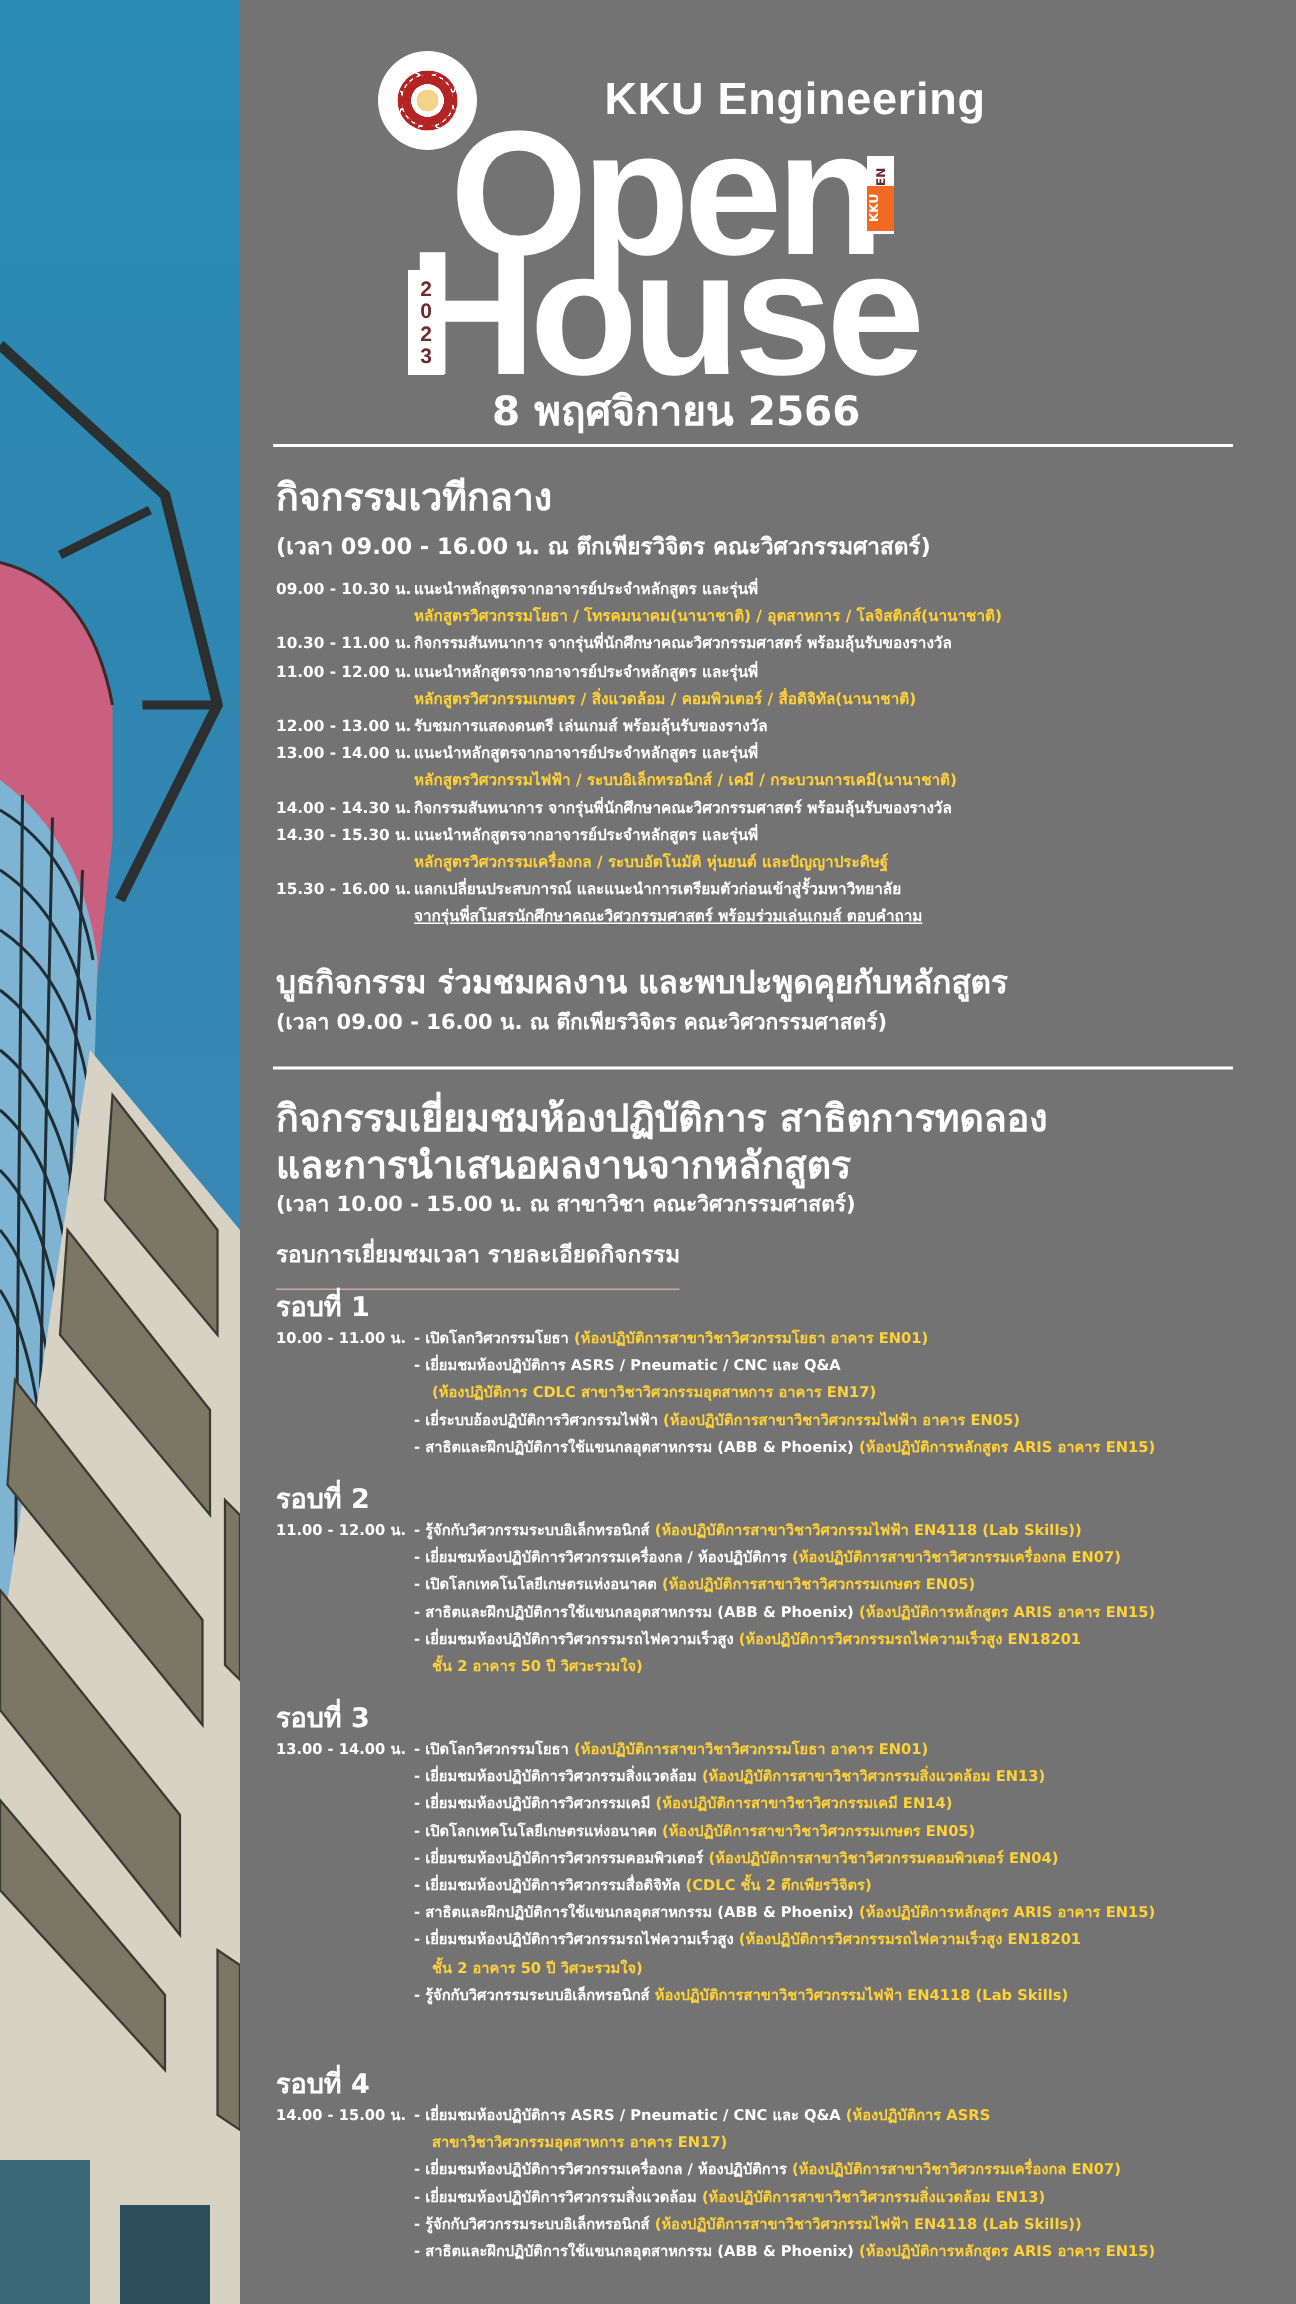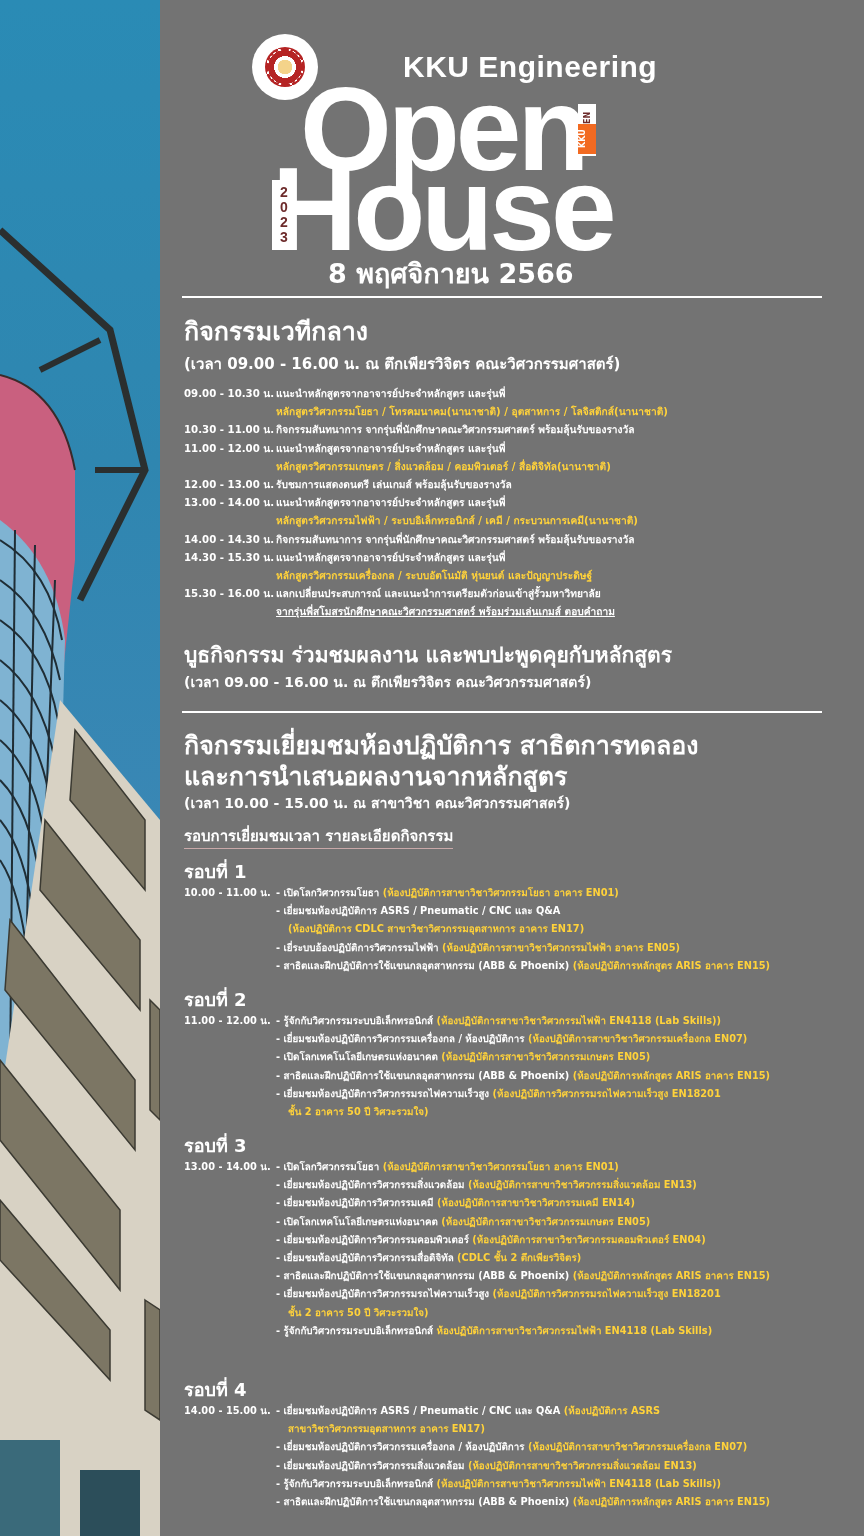--- a/index.html
+++ b/index.html
@@ -61,21 +61,21 @@
     .h1 { font-size: 25px; font-weight: bold; color: #fff; line-height: 31px; }
     .sub { font-size: 15px; font-weight: bold; color: #fff; line-height: 22px; }
     .sched { font-size: 10.2px; font-weight: bold; line-height: 18.2px; }
     .row { display: flex; }
     .t { width: 92px; flex: 0 0 92px; color: #fff; white-space: nowrap; }
     .d { color: #fff; white-space: nowrap; }
     .y { color: #ffd23a; }
     .indent { padding-left: 92px; }
     .ul-head {
       font-size: 15px; font-weight: bold; color: #fff; display: inline-block;
-      border-bottom: 1px solid #c9a9a9; padding-bottom: 0;
+      border-bottom: 1px solid #c9a9a9; padding-bottom: 11px;
     }
     .round-title { font-size: 18px; font-weight: bold; color: #fff; line-height: 24px; }
     .rsched { font-size: 9.8px; font-weight: bold; line-height: 18.2px; }
     .rt { width: 92px; flex: 0 0 92px; color: #fff; white-space: nowrap; }
     .ri { color: #fff; white-space: nowrap; }
     .ri .y { color: #ffd23a; }
     .cont { padding-left: 104px; }
   </style>
 </head>
 <body>

